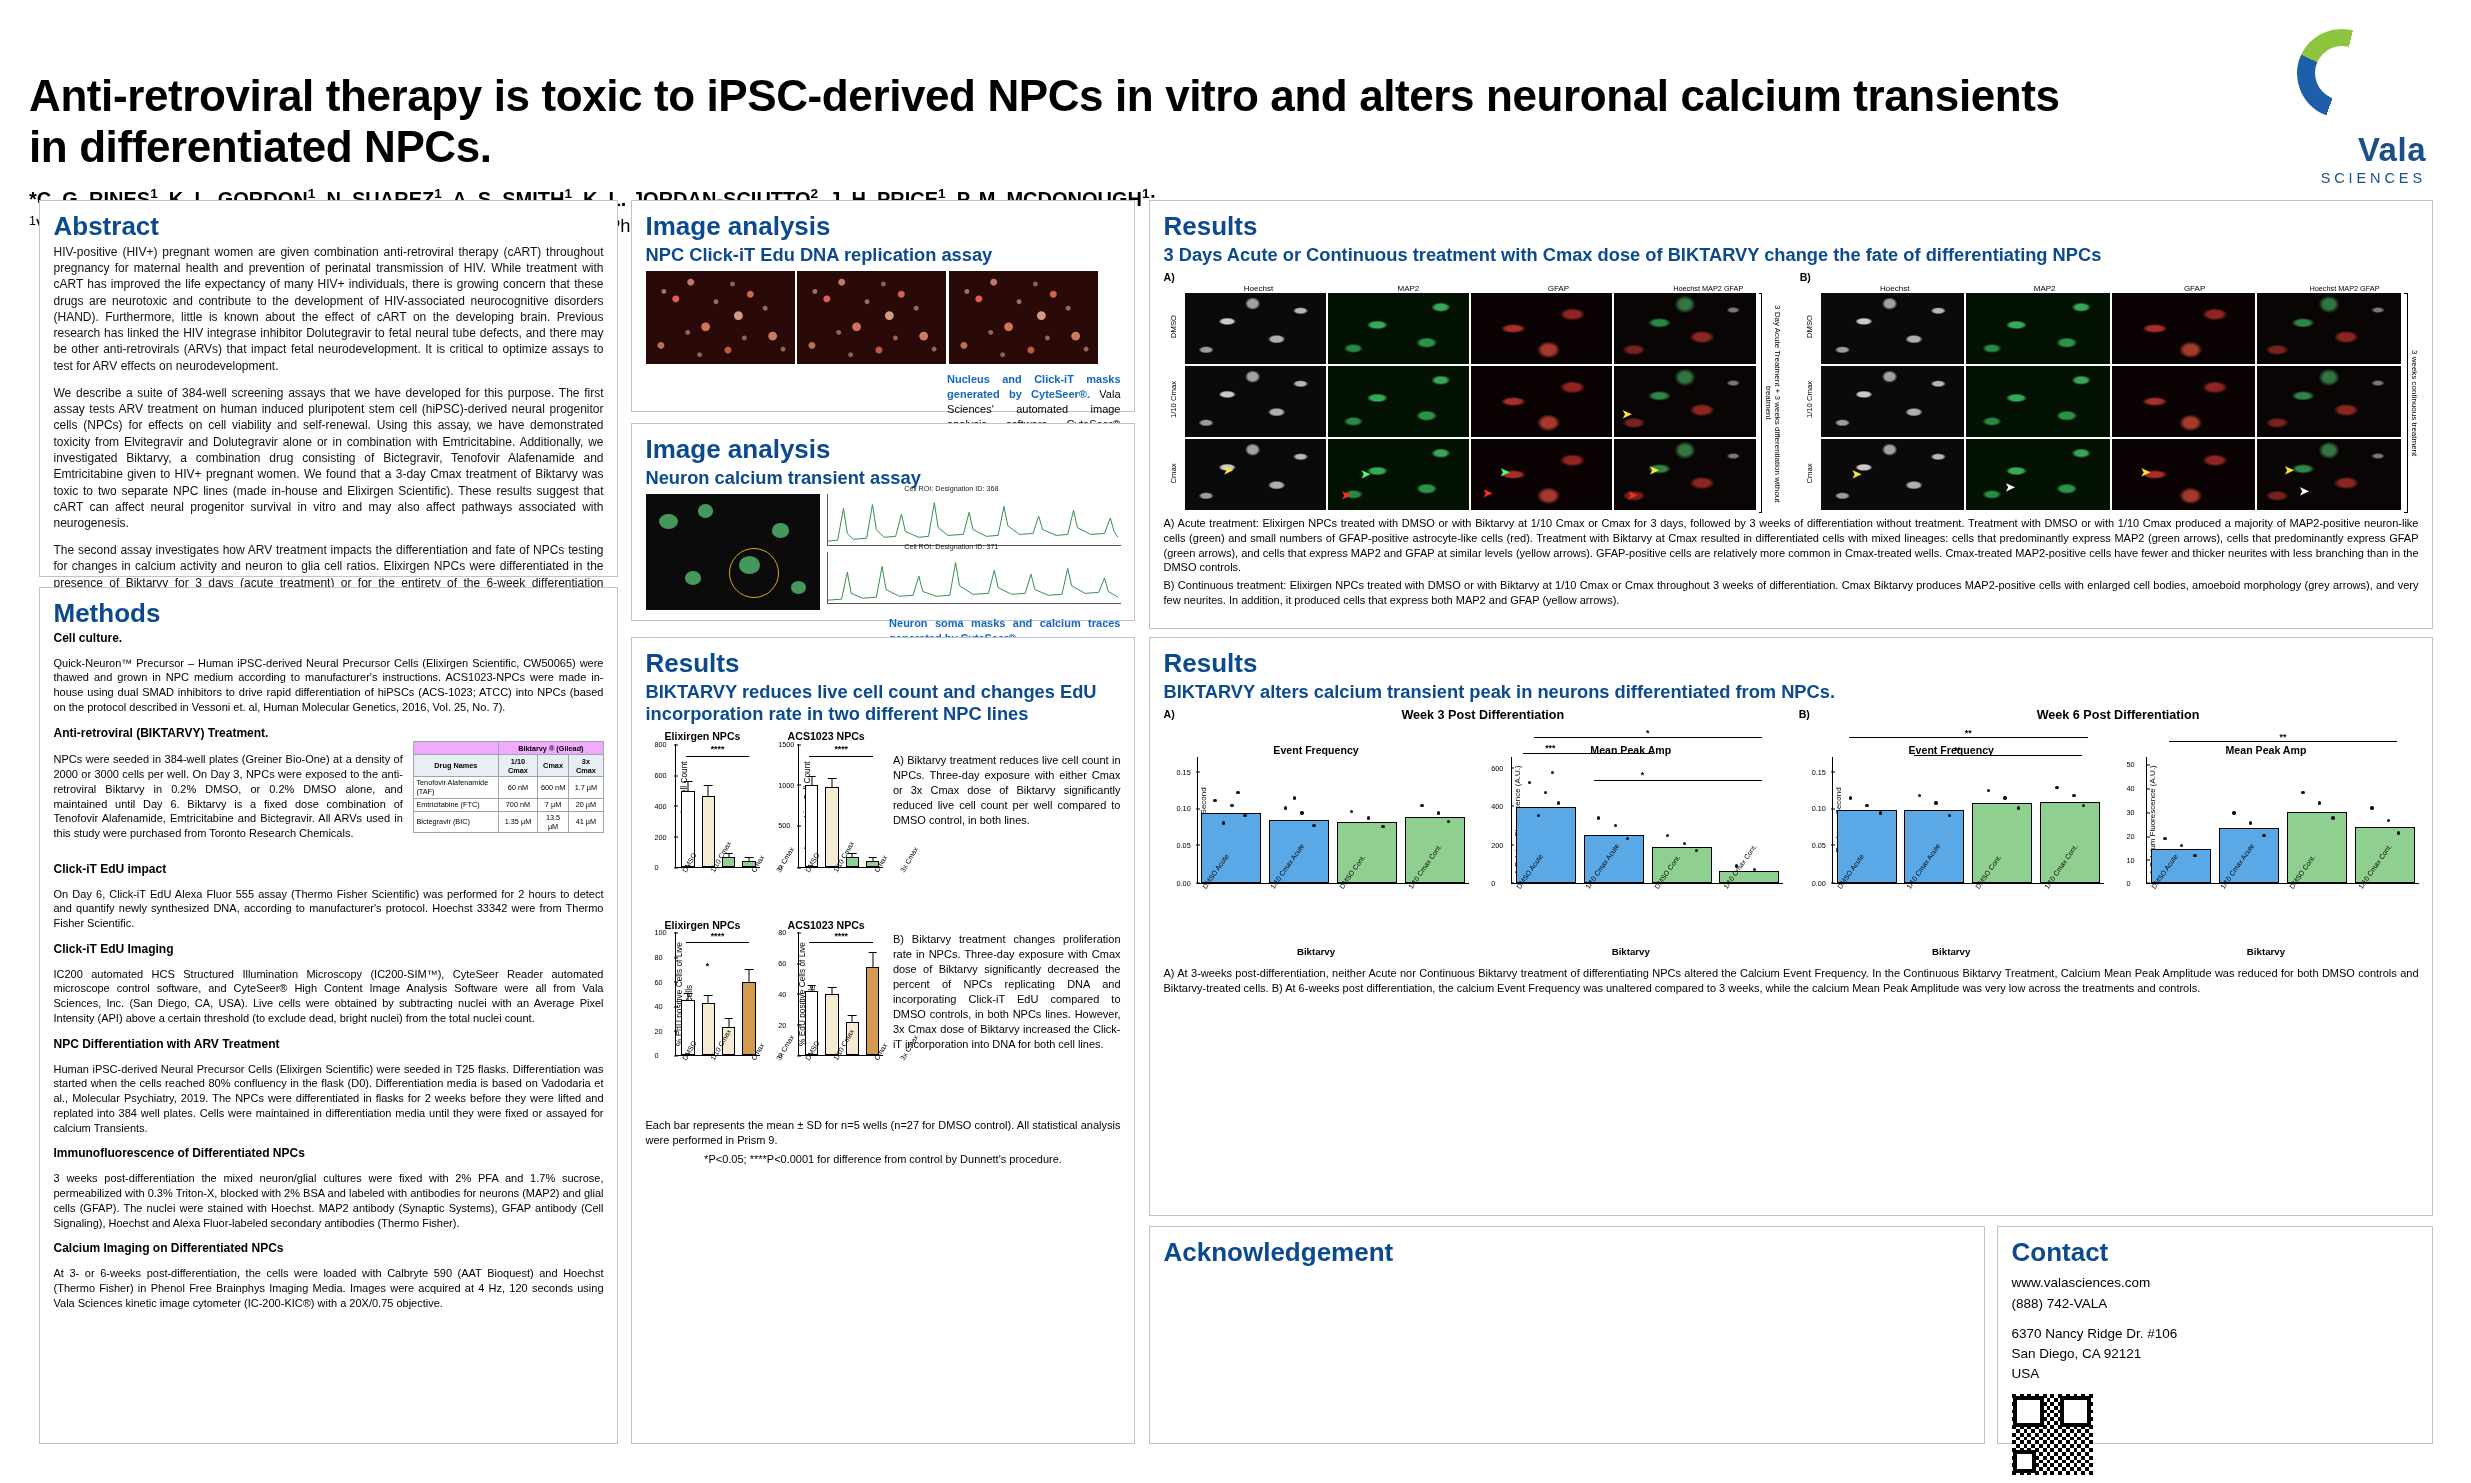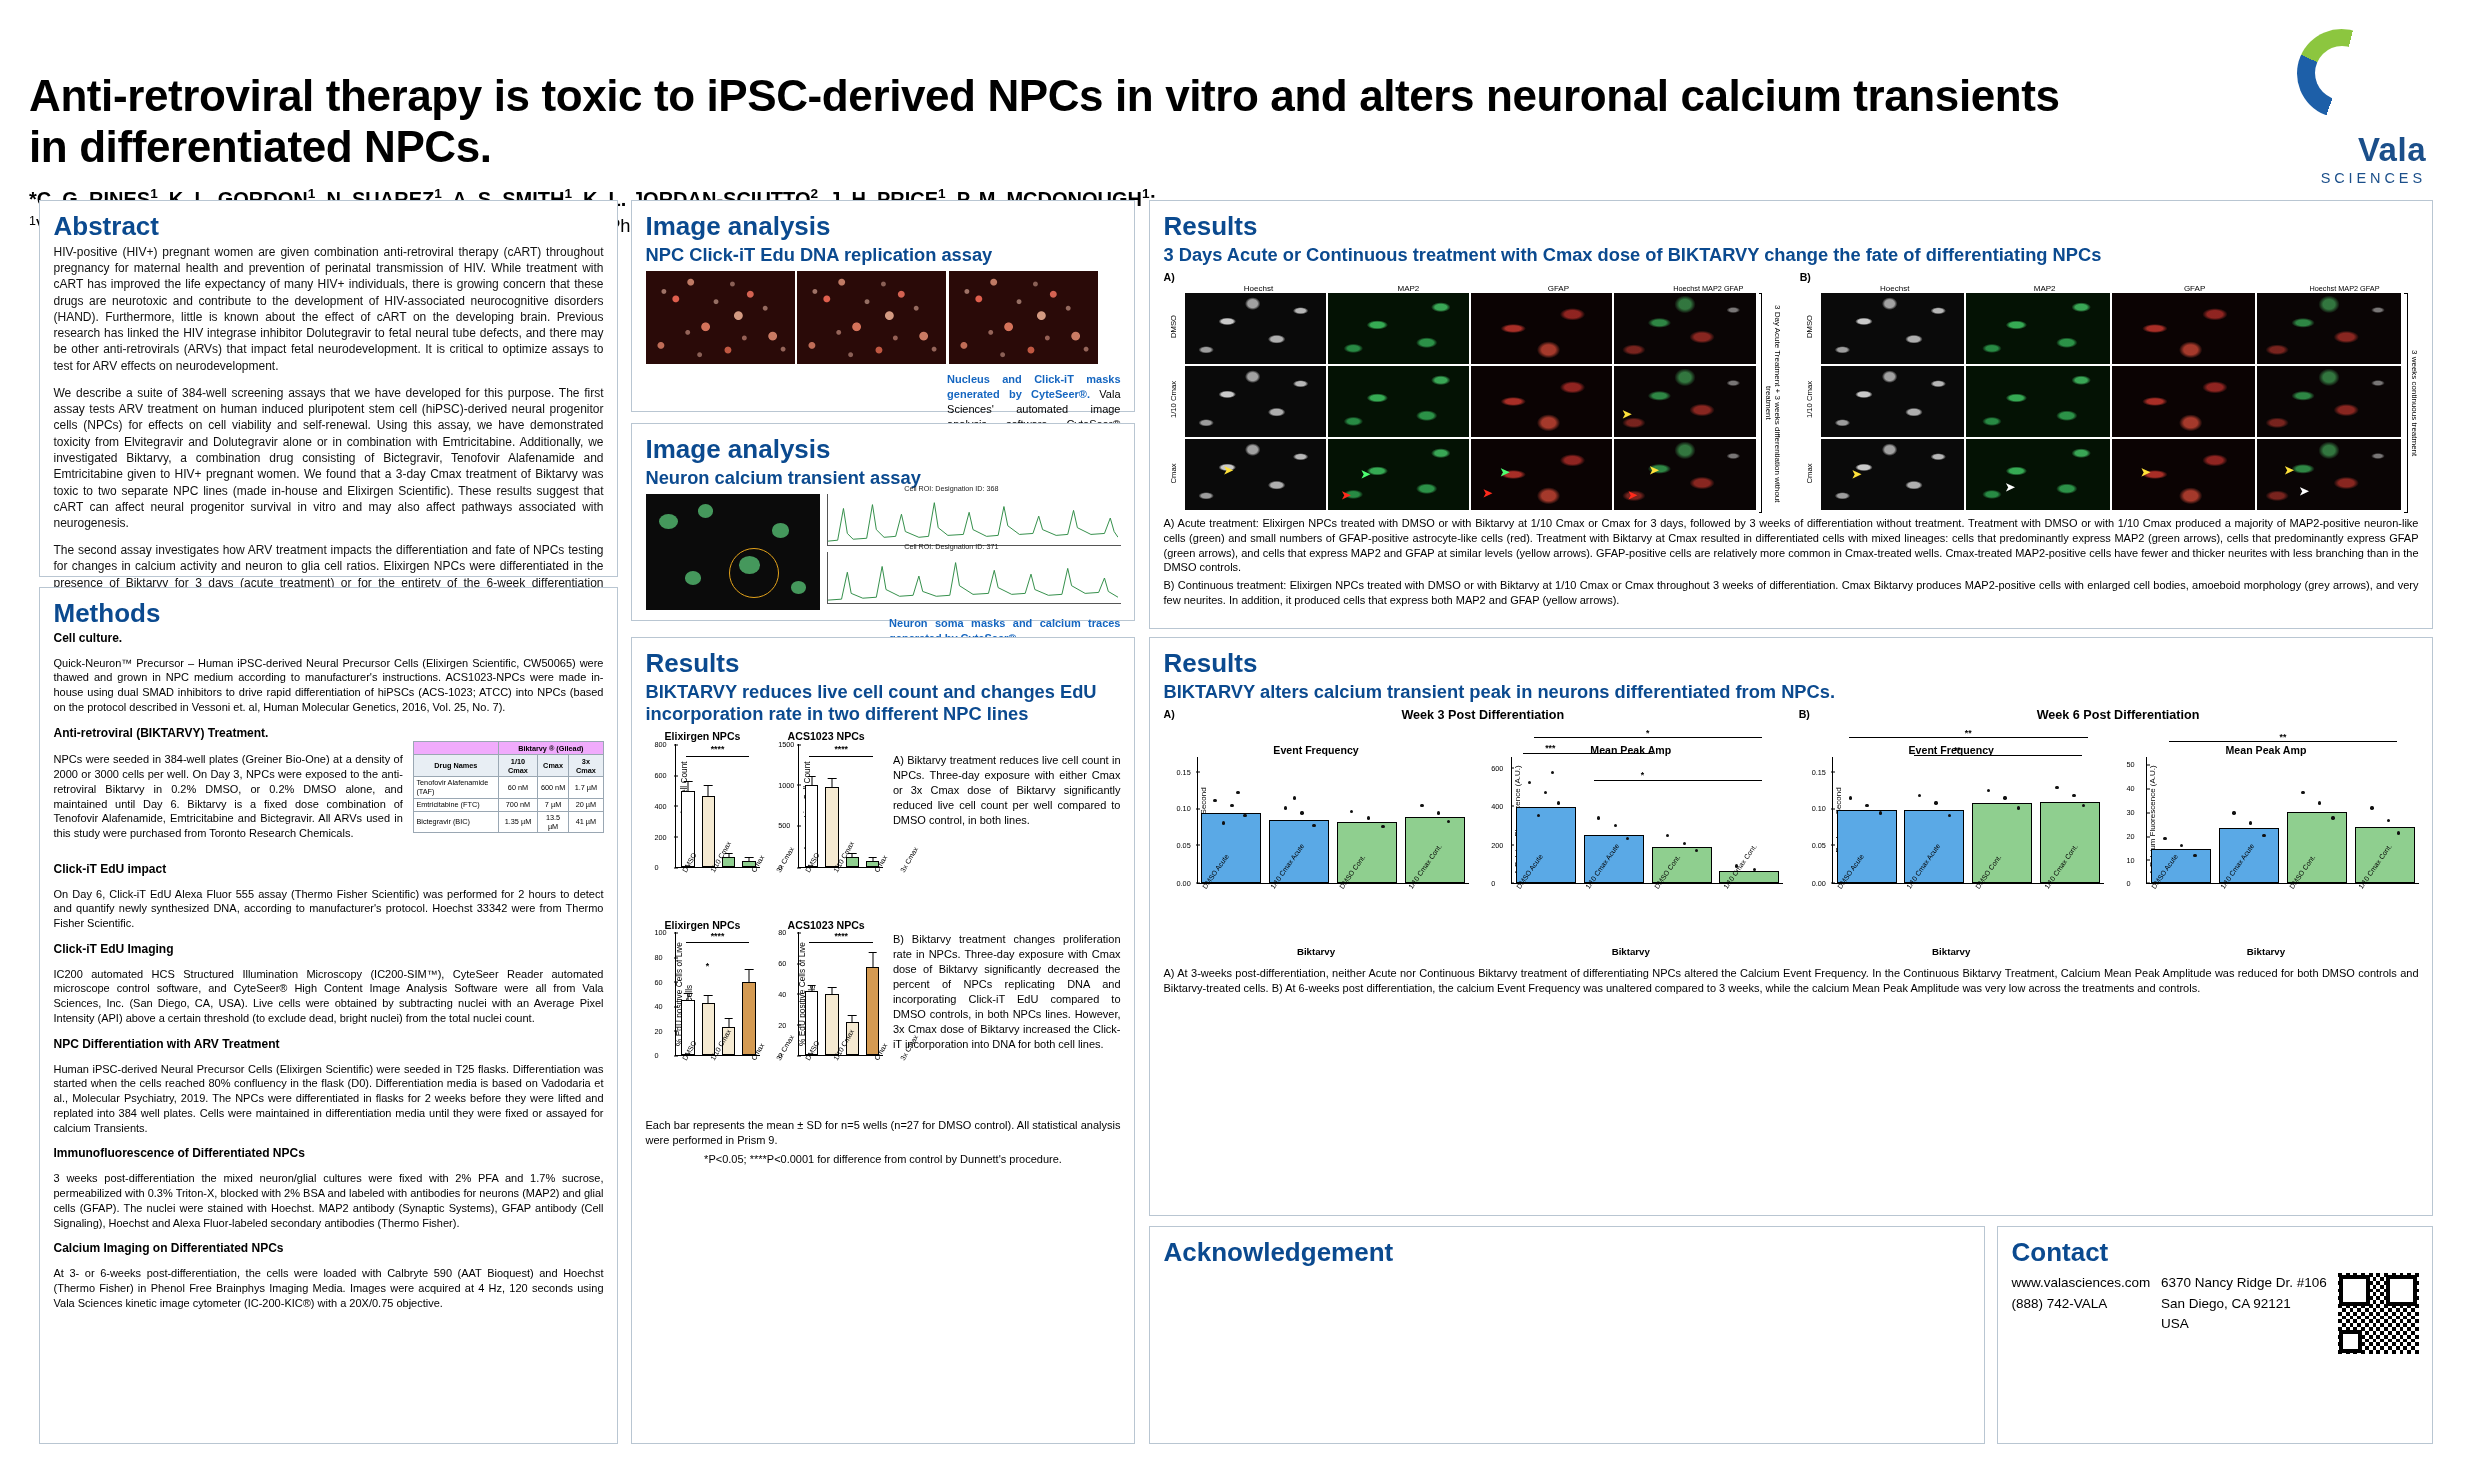--- a/index.html
+++ b/index.html
@@ -233,21 +233,21 @@
   .qr { width:81px; height:81px; background:
       repeating-linear-gradient(0deg,#000 0 3.9px,#fff 3.9px 7.7px),
       repeating-linear-gradient(90deg,#000 0 3.9px,#fff 3.9px 7.7px);
     background-blend-mode:difference; position:relative;}
   .qr::before, .qr::after {
     content:""; position:absolute; width:23px; height:23px; border:4.8px solid #000; background:#fff;
   }
   .qr::before { left:1.9px; top:1.9px; }
   .qr::after { right:1.9px; top:1.9px; }
   .qr-b { position:absolute; left:1.9px; bottom:1.9px; width:23px; height:23px; border:4.8px solid #000; background:#fff;}
-  .contact-flex { display:flex; justify-content:space-between; align-items:flex-start; gap:9.7px; }
+  .contact-flex { display:flex; justify-content:space-between; align-items:flex-start; gap:9.7px;flex-direction:column; }
   .contact-lines { font-size:13.5px; line-height:1.5; }
   .contact-right { font-size:13.5px; line-height:1.5; text-align:left; }
 </style>
 </head>
 <body>
 
 <div class="poster">
 
   <div class="header">
     <div class="title">Anti-retroviral therapy is toxic to iPSC-derived NPCs in vitro and alters neuronal calcium transients in differentiated NPCs.</div>

